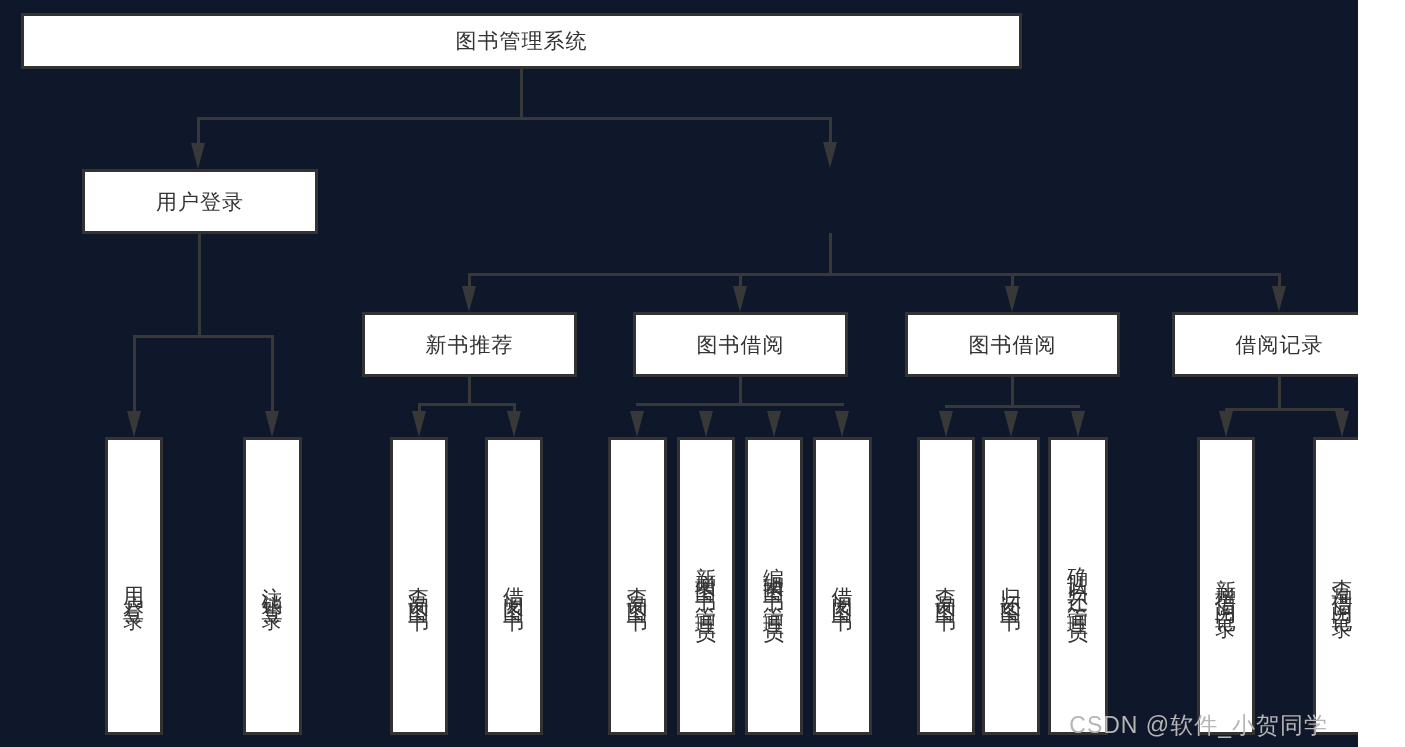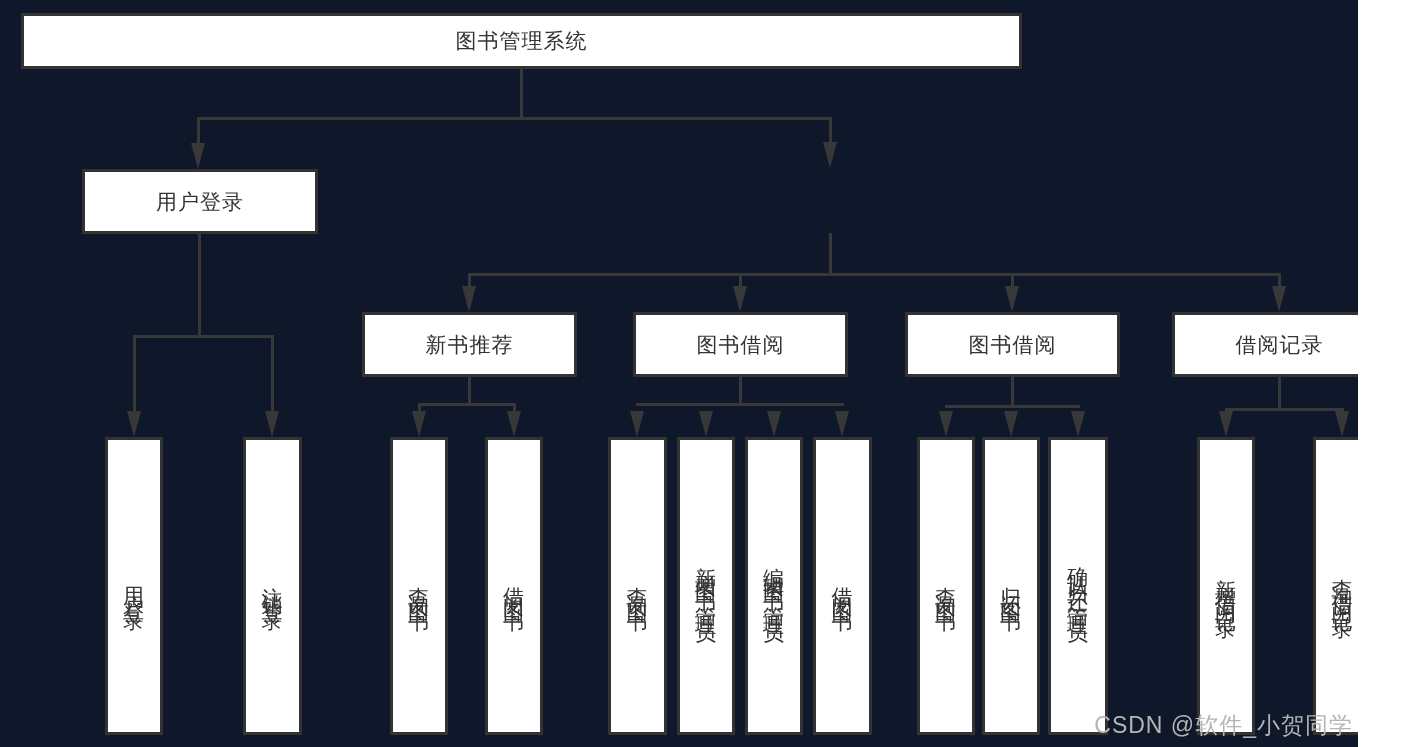--- a/index.html
+++ b/index.html
@@ -41,21 +41,21 @@
   .arrow {
     position: absolute;
     width: 0; height: 0;
     border-left: 7px solid transparent;
     border-right: 7px solid transparent;
     border-top: 26px solid #383838;
     z-index: 1;
   }
   .watermark {
     position: absolute;
-    right: 5px;
+    right: 30px;
     bottom: 6px;
     font-size: 23px;
     color: #b5b5b5;
     letter-spacing: 1px;
     z-index: 3;
     white-space: nowrap;
   }
 </style>
 </head>
 <body>

